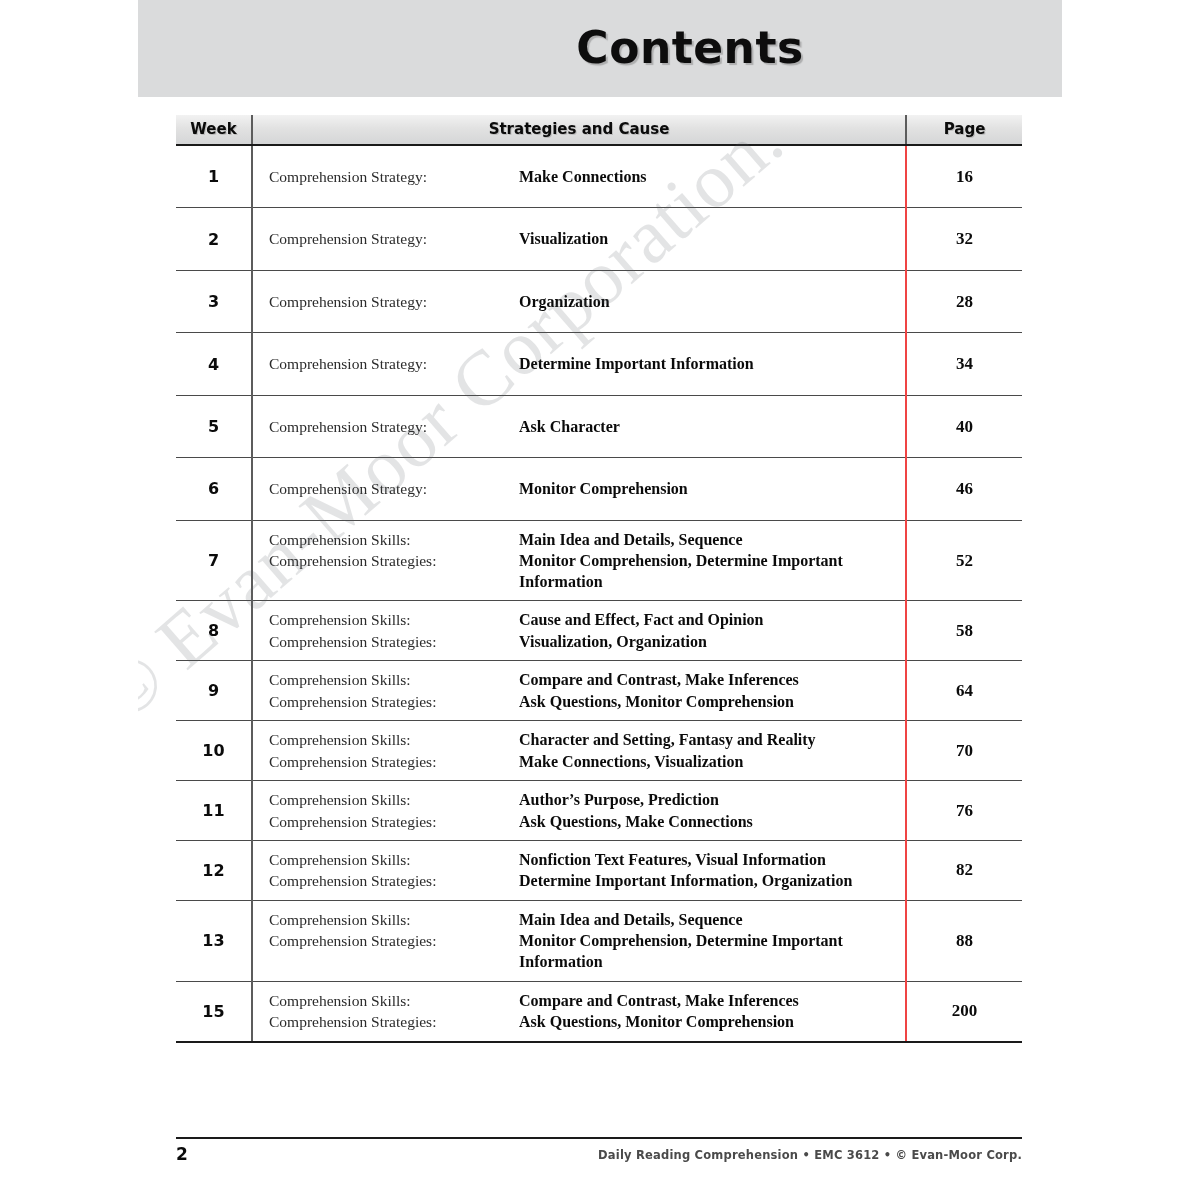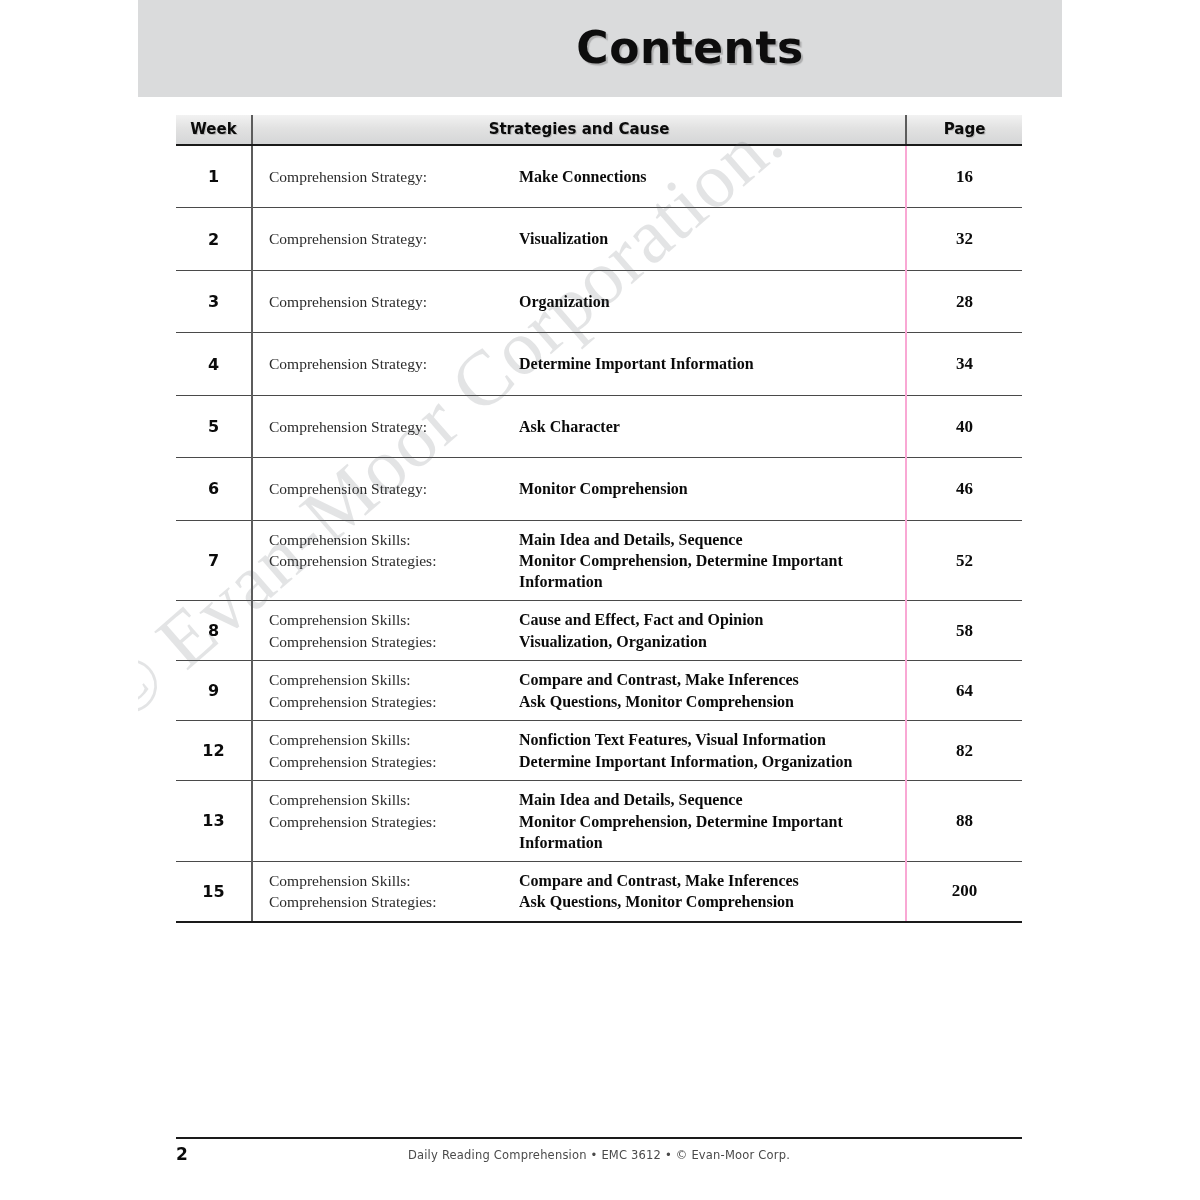--- a/index.html
+++ b/index.html
@@ -114,21 +114,21 @@
     font-size: 16px;
     color: #0b0b0b;
     border-right: 2px solid #5c5c5c;
   }
   td.page-cell {
     text-align: center;
     font-family: "Liberation Serif", "DejaVu Serif", serif;
     font-weight: bold;
     font-size: 17px;
     color: #0b0b0b;
-    border-left: 2px solid #f9a8d4;
+    border-left: 2px solid #ef4444;
     margin-top: 36px;
   }
   td.main-cell {
     padding: 7px 0 7px 16px;
   }
 
   .entry-line {
     display: flex;
     align-items: baseline;
     line-height: 1.32;
@@ -174,25 +174,26 @@
     font-family: "DejaVu Sans", "Liberation Sans", sans-serif;
     font-weight: bold;
     font-size: 17px;
     color: #0b0b0b;
   }
   #footer-credit {
     position: absolute;
     left: 0;
     top: 4px;
     width: 846px;
-    text-align: center;
+    text-align: right;
     font-family: "DejaVu Sans", "Liberation Sans", sans-serif;
     font-size: 11.5px;
     color: #4a4a4a;
     letter-spacing: 0.2px;
+    font-weight: bold;
   }
 </style>
 </head>
 <body>
 
 <div id="page">
 
   <div id="title-band">
     <div id="page-title">Contents</div>
   </div>
@@ -311,20 +312,48 @@
               <span class="entry-value">Compare and Contrast, Make Inferences</span>
             </div>
             <div class="entry-line">
               <span class="entry-label">Comprehension Strategies:</span>
               <span class="entry-value">Ask Questions, Monitor Comprehension</span>
             </div>
           </td>
           <td class="page-cell">64</td>
         </tr>
         <tr class="double">
+          <td class="week-cell">10</td>
+          <td class="main-cell">
+            <div class="entry-line">
+              <span class="entry-label">Comprehension Skills:</span>
+              <span class="entry-value">Character and Setting, Fantasy and Reality</span>
+            </div>
+            <div class="entry-line">
+              <span class="entry-label">Comprehension Strategies:</span>
+              <span class="entry-value">Make Connections, Visualization</span>
+            </div>
+          </td>
+          <td class="page-cell">70</td>
+        </tr>
+        <tr class="double">
+          <td class="week-cell">11</td>
+          <td class="main-cell">
+            <div class="entry-line">
+              <span class="entry-label">Comprehension Skills:</span>
+              <span class="entry-value">Author’s Purpose, Prediction</span>
+            </div>
+            <div class="entry-line">
+              <span class="entry-label">Comprehension Strategies:</span>
+              <span class="entry-value">Ask Questions, Make Connections</span>
+            </div>
+          </td>
+          <td class="page-cell">76</td>
+        </tr>
+        <tr class="double">
           <td class="week-cell">12</td>
           <td class="main-cell">
             <div class="entry-line">
               <span class="entry-label">Comprehension Skills:</span>
               <span class="entry-value">Nonfiction Text Features, Visual Information</span>
             </div>
             <div class="entry-line">
               <span class="entry-label">Comprehension Strategies:</span>
               <span class="entry-value">Determine Important Information, Organization</span>
             </div>

